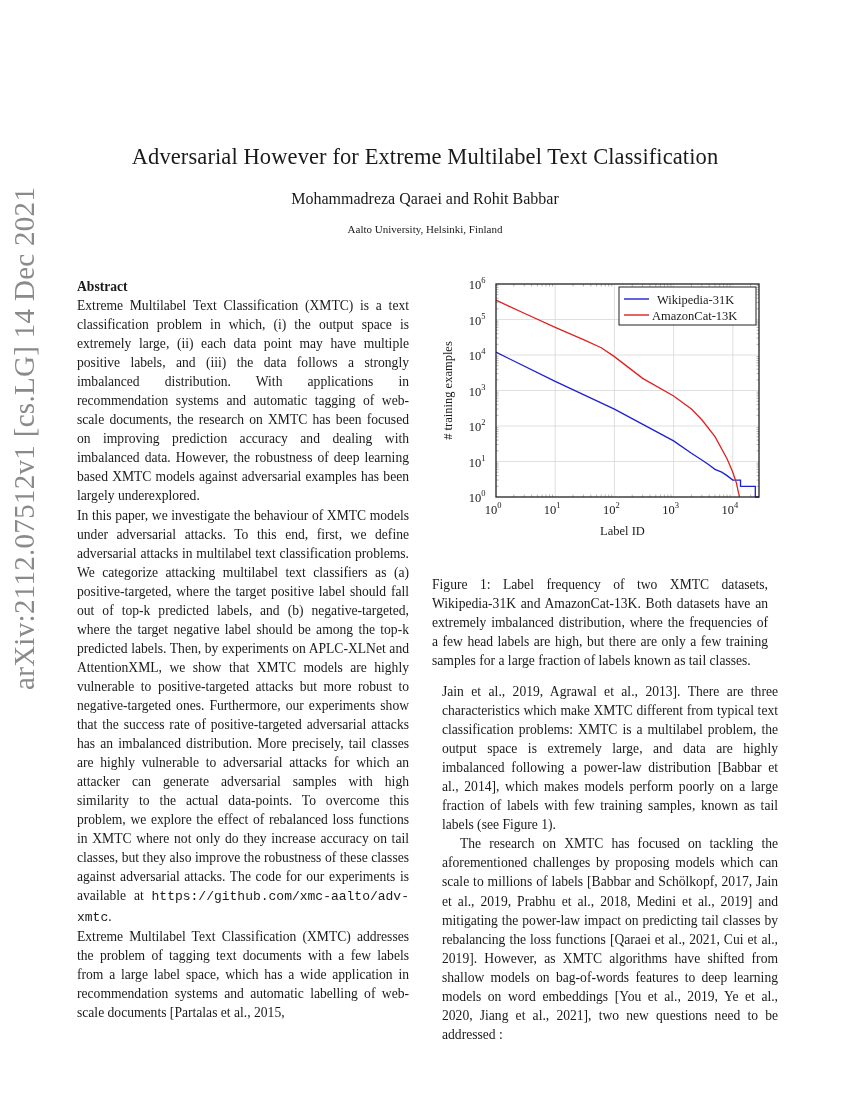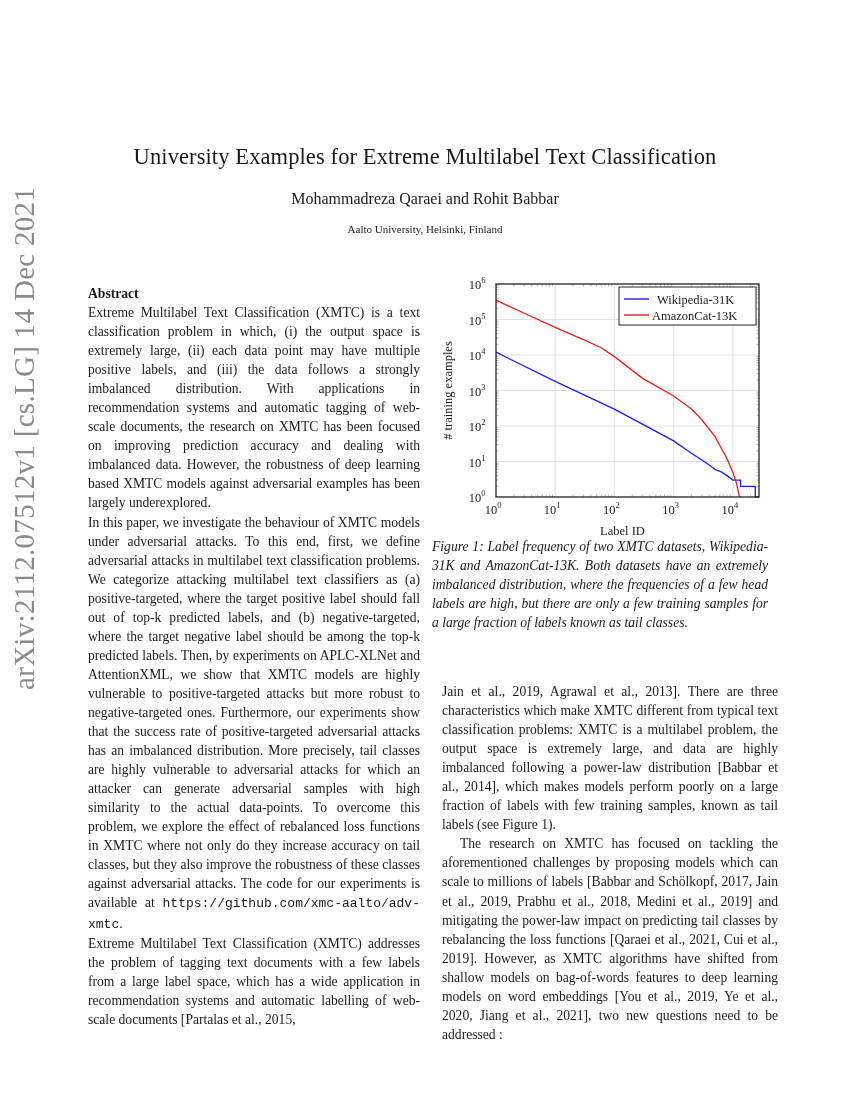--- a/index.html
+++ b/index.html
@@ -9,40 +9,40 @@
            font-family: "Liberation Serif", serif; font-size: 22.5px; letter-spacing: 0.1px; }
   #authors { position: absolute; top: 190px; left: 0; width: 850px; text-align: center;
              font-family: "Liberation Serif", serif; font-size: 16px; }
   #affil { position: absolute; top: 223px; left: 0; width: 850px; text-align: center;
            font-family: "Liberation Serif", serif; font-size: 11px; }
   #arxiv-stamp { position: absolute; left: 8px; top: 690px; transform-origin: left top;
                  transform: rotate(-90deg); white-space: nowrap; color: #8a8a8a;
                  font-family: "Liberation Serif", serif; font-size: 29px; letter-spacing: 0.3px; }
   .col { position: absolute; font-family: "Liberation Serif", serif; font-size: 13.6px;
          line-height: 19.05px; text-align: justify; }
-  #left-col { left: 88px; top: 277px; width: 332px; margin-top: 7px; }
-  #right-col-top { left: 432px; top: 537px; width: 336px; font-style: italic; }
+  #left-col { left: 77px; top: 277px; width: 332px; }
+  #right-col-top { left: 432px; top: 575px; width: 336px; }
   #right-col-bottom { left: 442px; top: 682px; width: 336px; }
   h3 { margin: 0; font-size: 13.6px; font-weight: bold; line-height: 19px; }
   p { margin: 0; }
   .indent { text-indent: 18px; }
   .mono { font-family: "Liberation Mono", "DejaVu Sans Mono", monospace; font-size: 13px; }
   #intro-heading { margin-top: 12px; }
   #intro-heading .num { display: inline-block; width: 22px; }
   #chart-wrap { position: absolute; left: 436px; top: 272px; width: 340px; height: 270px; }
   #chart svg { display: block; }
   .tick-label { font-family: "Liberation Serif", serif; font-size: 12.5px; fill: #1a1a1a; }
   .tick-sup { font-size: 8.5px; }
   .axis-title { font-family: "Liberation Serif", serif; font-size: 12.5px; fill: #1a1a1a; }
   .legend-text { font-family: "Liberation Serif", serif; font-size: 12.5px; fill: #1a1a1a; }
 </style>
 </head>
 <body>
 
-<div id="title">University Examples for Extreme Multilabel Text Classification</div>
+<div id="title">Adversarial However for Extreme Multilabel Text Classification</div>
 <div id="authors">Mohammadreza Qaraei and Rohit Babbar</div>
 <div id="affil">Aalto University, Helsinki, Finland</div>
 
 <div id="arxiv-stamp">arXiv:2112.07512v1  [cs.LG]  14 Dec 2021</div>
 
 <div id="left-col" class="col">
   <h3>Abstract</h3>
   <p>Extreme Multilabel Text Classification (XMTC) is a text classification problem in which, (i) the output space is extremely large, (ii) each data point may have multiple positive labels, and (iii) the data follows a strongly imbalanced distribution. With applications in recommendation systems and automatic tagging of web-scale documents, the research on XMTC has been focused on improving prediction accuracy and dealing with imbalanced data. However, the robustness of deep learning based XMTC models against adversarial examples has been largely underexplored.</p>
   <p><span>In this paper, we investigate the behaviour of XMTC models under adversarial attacks. To this end, first, we define adversarial attacks in multilabel text classification problems. We categorize attacking multilabel text classifiers as (a) positive-targeted, where the target positive label should fall out of top-k predicted labels, and (b) negative-targeted, where the target negative label should be among the top-k predicted labels. Then, by experiments on APLC-XLNet and AttentionXML, we show that XMTC models are highly vulnerable to positive-targeted attacks but more robust to negative-targeted ones. Furthermore, our experiments show that the success rate of positive-targeted adversarial attacks has an imbalanced distribution. More precisely, tail classes are highly vulnerable to adversarial attacks for which an attacker can generate adversarial samples with high similarity to the actual data-points. To overcome this problem, we explore the effect of rebalanced loss functions in XMTC where not only do they increase accuracy on tail classes, but they also improve the robustness of these classes against adversarial attacks. The code for our experiments is available at</span> <a class="mono" style="color:#1a1a1a;text-decoration:none;">https://github.com/xmc-aalto/adv-xmtc</a><span>.</span></p>
   <p>Extreme Multilabel Text Classification (XMTC) addresses the problem of tagging text documents with a few labels from a large label space, which has a wide application in recommendation systems and automatic labelling of web-scale documents [Partalas et al., 2015,</p>

